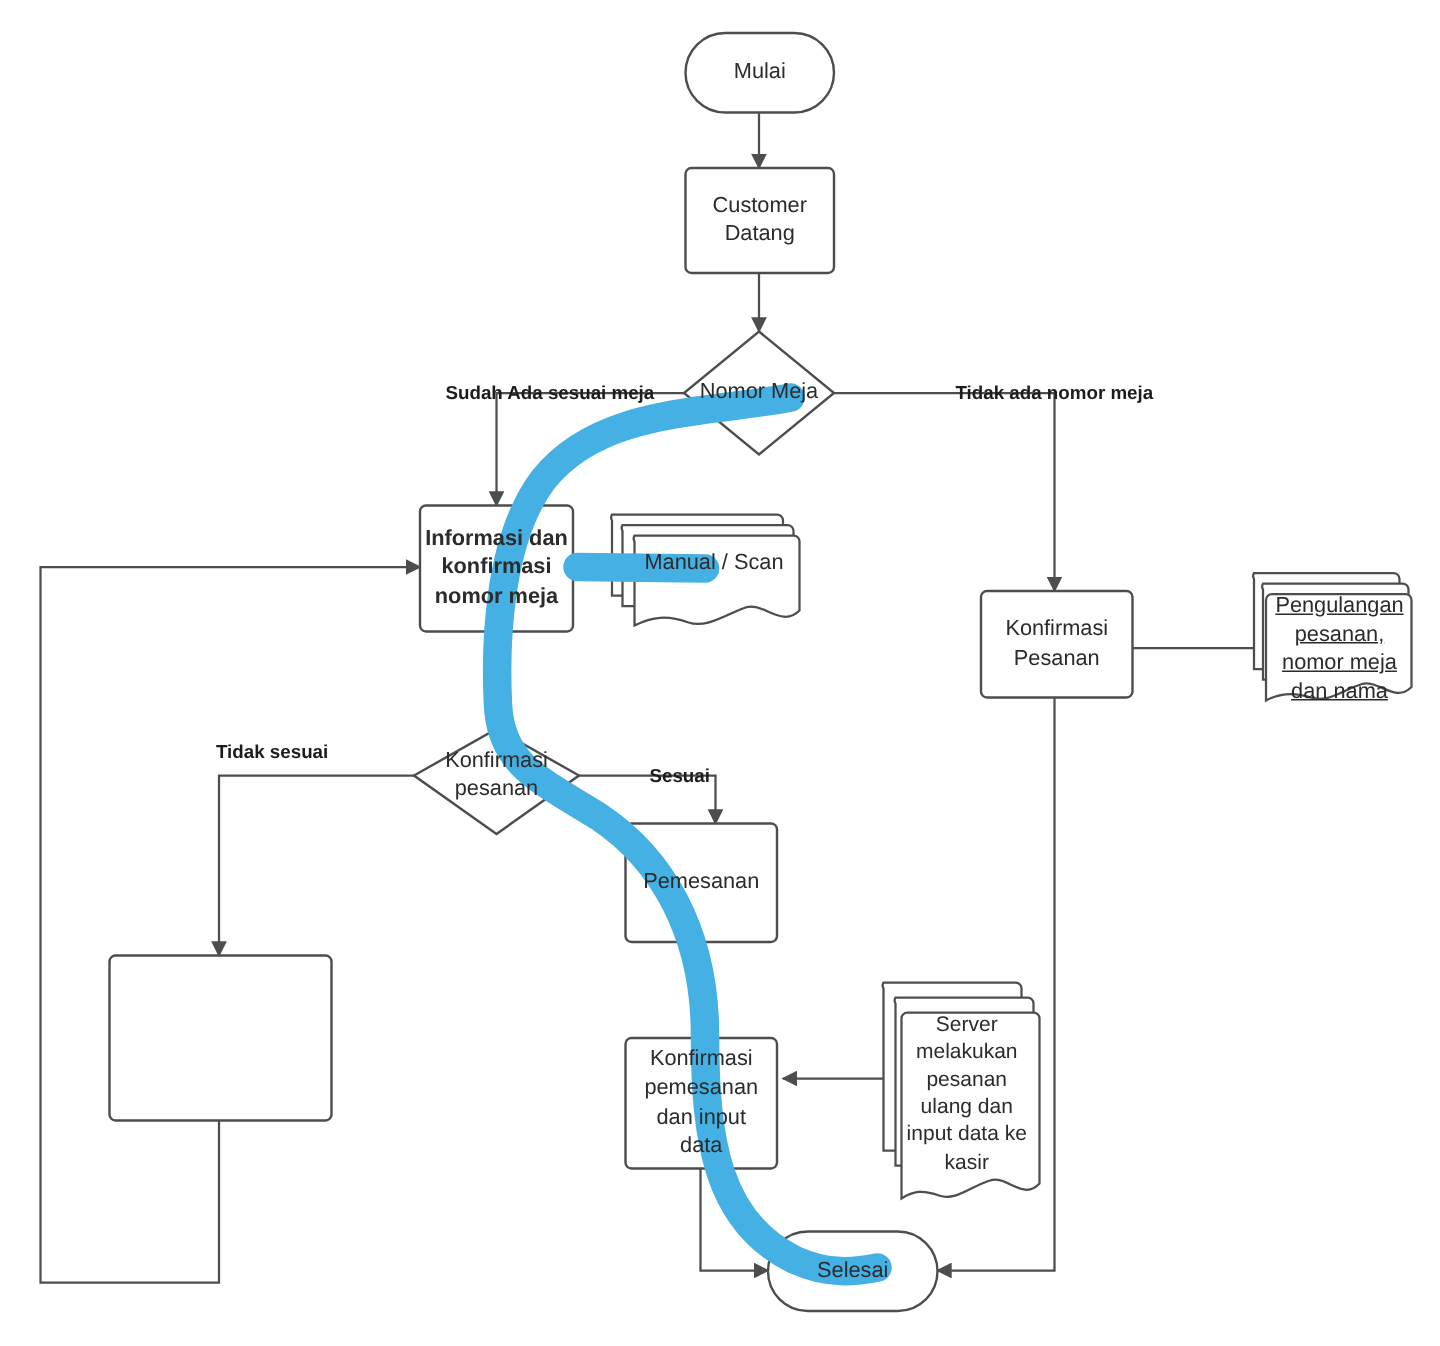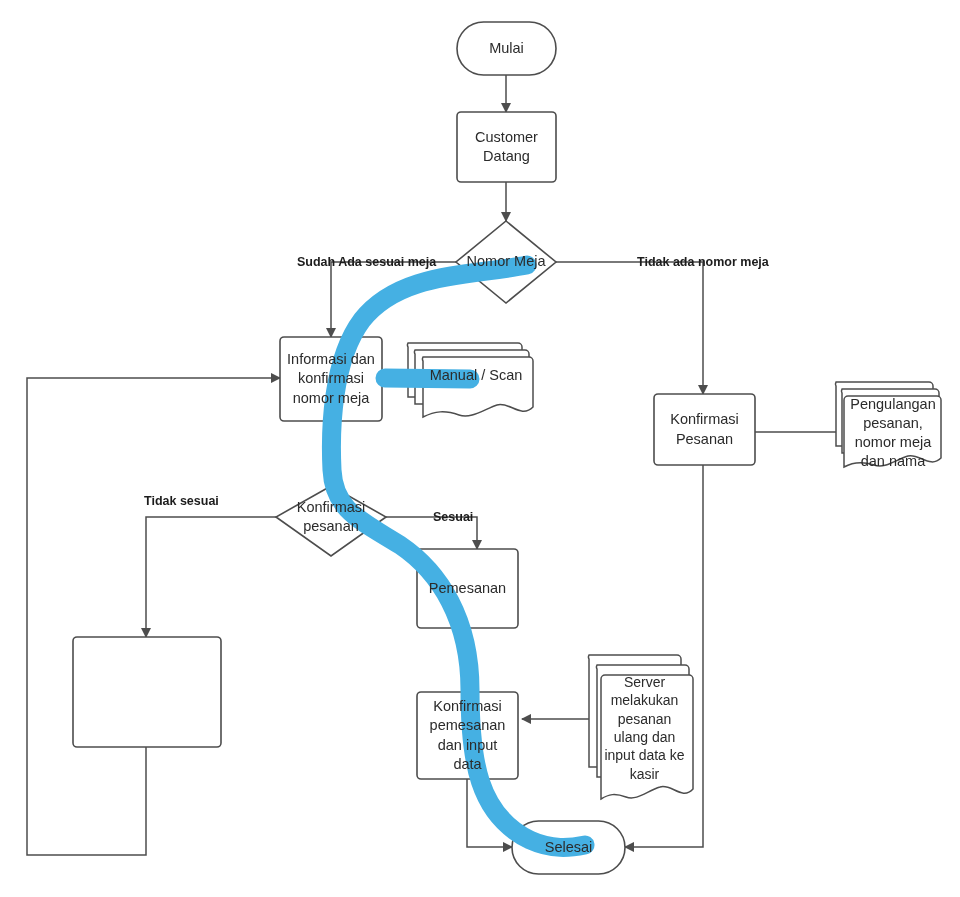--- a/index.html
+++ b/index.html
@@ -168,30 +168,30 @@
     <path class="highlight" d="M 385 378 L 470 379"></path>
   </svg>
 
   <div class="node-text" style="left:457px; top:112px; width:99px; height:70px;">Customer
 Datang</div>
 
   <div class="node-text" style="left:457px; top:22px; width:99px; height:53px;">Mulai</div>
 
   <div class="node-text" style="left:450px; top:246px; width:112px; height:32px;">Nomor Meja</div>
 
-  <div class="node-text" style="left:280px; top:337px; width:102px; height:84px;">Informasi dan
+  <div class="node-text" style="left:280px; top:337px; width:102px; height:84px;font-weight:bold;">Informasi dan
 konfirmasi
 nomor meja</div>
 
   <div class="node-text" style="left:423px; top:358px; width:106px; height:36px;text-align:right;">Manual / Scan</div>
 
   <div class="node-text" style="left:654px; top:394px; width:101px; height:71px;">Konfirmasi
 Pesanan</div>
 
-  <div class="node-text" style="left:846px; top:396px; width:94px; height:74px;">Pengulangan
+  <div class="node-text" style="left:846px; top:396px; width:94px; height:74px;text-decoration:underline;">Pengulangan
 pesanan,
 nomor meja
 dan nama</div>
 
   <div class="node-text" style="left:283px; top:494px; width:96px; height:46px;">Konfirmasi
 pesanan</div>
 
   <div class="node-text" style="left:417px; top:549px; width:101px; height:79px;">Pemesanan</div>
 
 

